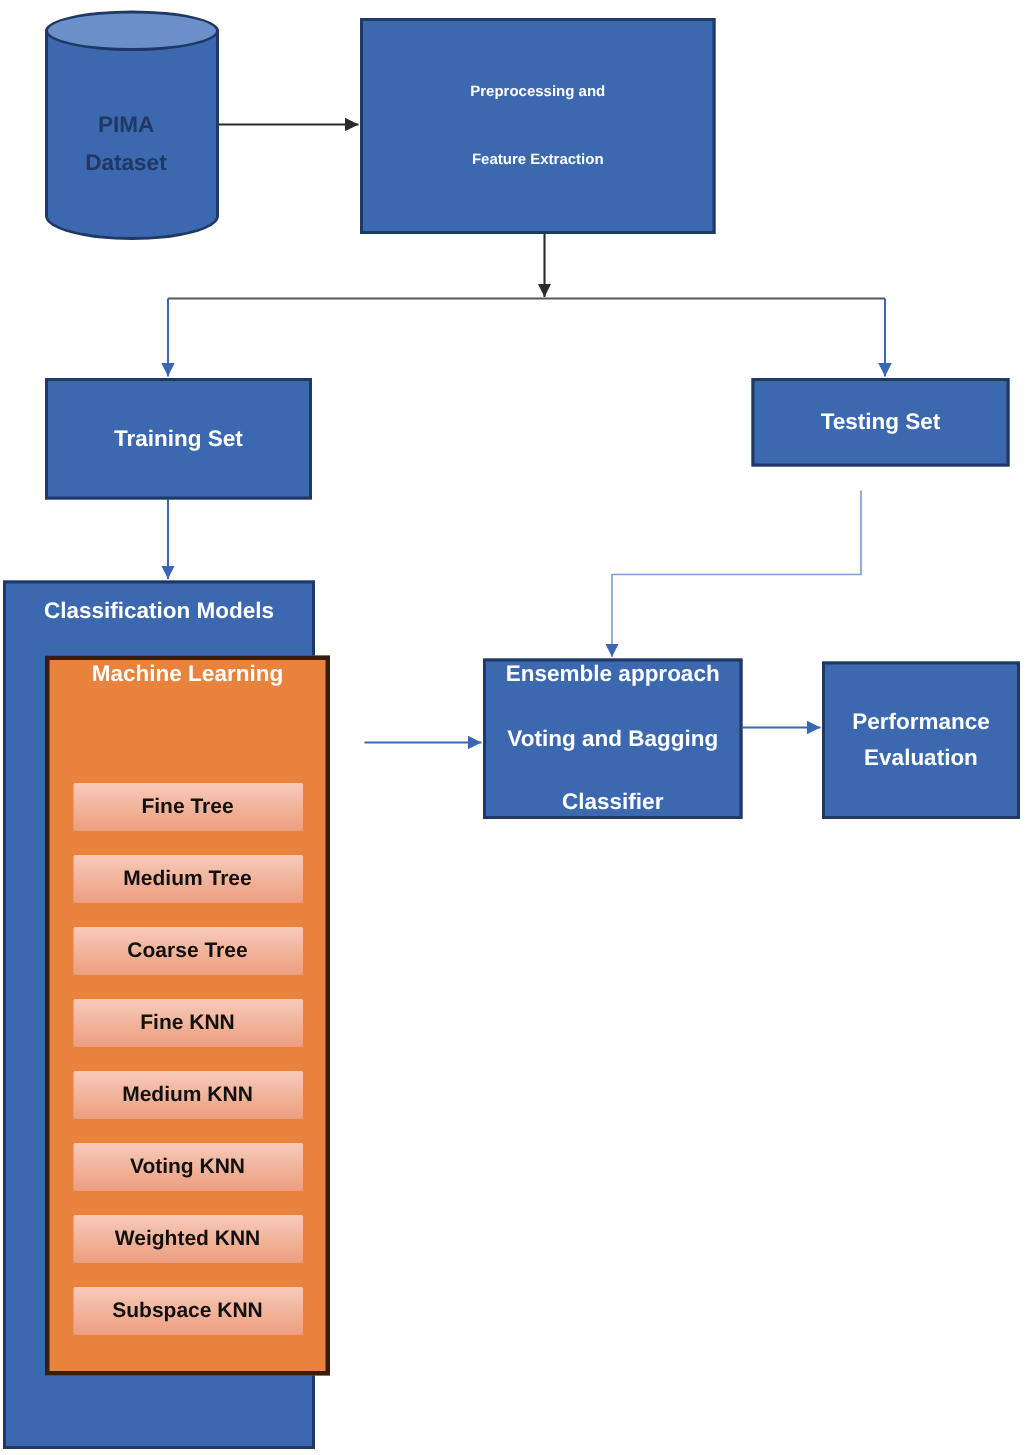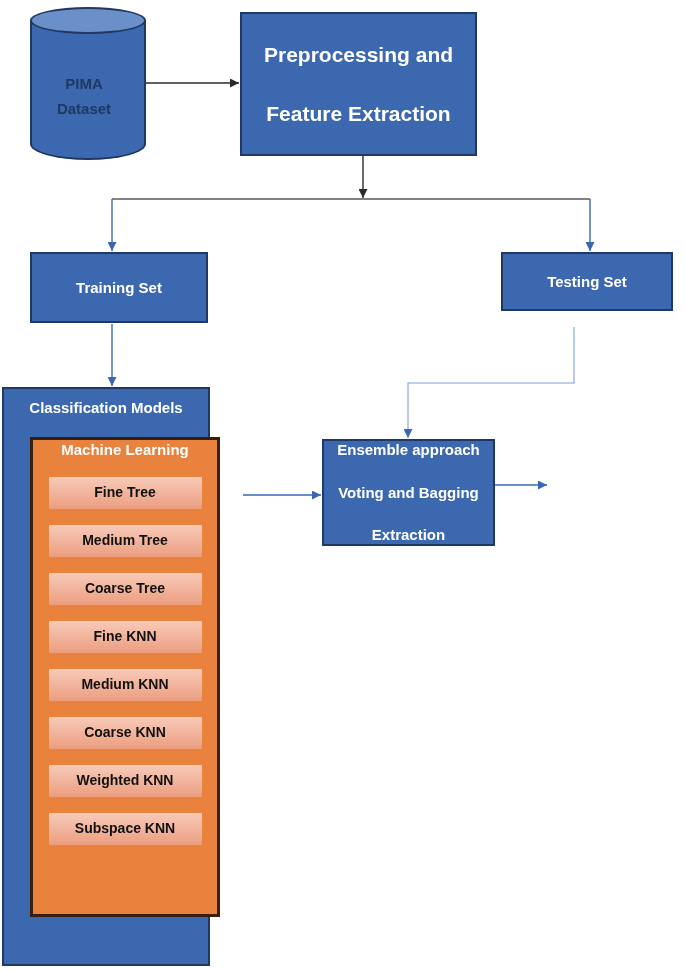--- a/index.html
+++ b/index.html
@@ -31,22 +31,22 @@
     border: 2px solid var(--node-border);
     color: var(--label-white);
     font-weight: bold;
     display: flex;
     flex-direction: column;
     align-items: center;
     justify-content: center;
     text-align: center;
     line-height: 1.3;
   }
-  .preprocessing { left: 240px; top: 12px;  width: 237px; height: 144px; font-size: 21px; gap: 32px; }
-  .training      { left: 30px;  top: 252px; width: 178px; height: 71px;  font-size: 15px; }
+  .preprocessing { left: 240px; top: 12px;  width: 237px; height: 144px; font-size: 10px; gap: 32px; }
+  .training      { left: 30px;  top: 252px; width: 178px; height: 81px;  font-size: 15px; }
   .testing       { left: 501px; top: 252px; width: 172px; height: 59px;  font-size: 15px; }
   .ensemble      { left: 322px; top: 439px; width: 173px; height: 107px; font-size: 15px; gap: 23px; }
   .performance   { left: 548px; top: 441px; width: 132px; height: 105px; font-size: 15px; gap: 5px; }
 
   .classification {
     left: 2px; top: 387px; width: 208px; height: 579px;
     justify-content: flex-start; padding-top: 9px;
   }
   .cls-title { font-size: 15px; }
   .ml-box {
@@ -54,21 +54,21 @@
     left: 26px; top: 48px;
     width: 190px; height: 480px;
     box-sizing: border-box;
     background: var(--orange-fill);
     border: 3px solid var(--orange-border);
     display: flex;
     flex-direction: column;
     align-items: center;
   }
   .ml-title { color: var(--label-white); font-size: 15px; font-weight: bold; margin-bottom: 17px; }
-  .ml-items { display: flex; flex-direction: column; gap: 16px; width: 153px; }
+  .ml-items { display: flex; flex-direction: column; gap: 16px; width: 153px; margin-top: 45px; }
   .ml-item {
     height: 32px;
     background: linear-gradient(180deg, var(--item-top) 0%, var(--item-bottom) 100%);
     color: var(--item-text);
     font-size: 14px;
     font-weight: bold;
     display: flex;
     align-items: center;
     justify-content: center;
     text-align: center;
@@ -150,27 +150,31 @@
   <div class="box classification">
     <div class="cls-title">Classification Models</div>
     <div class="ml-box">
       <div class="ml-title">Machine Learning</div>
       <div class="ml-items">
         <div class="ml-item">Fine Tree</div>
         <div class="ml-item">Medium Tree</div>
         <div class="ml-item">Coarse Tree</div>
         <div class="ml-item">Fine KNN</div>
         <div class="ml-item">Medium KNN</div>
-        <div class="ml-item">Coarse KNN</div>
+        <div class="ml-item">Voting KNN</div>
         <div class="ml-item">Weighted KNN</div>
         <div class="ml-item">Subspace KNN</div>
       </div>
     </div>
   </div>
 
   <div class="box ensemble">
     <div>Ensemble approach</div>
     <div>Voting and Bagging</div>
-    <div>Extraction</div>
+    <div>Classifier</div>
   </div>
 
+  <div class="box performance">
+    <div>Performance</div>
+    <div>Evaluation</div>
+  </div>
 
 </div>
 
 </body></html>

